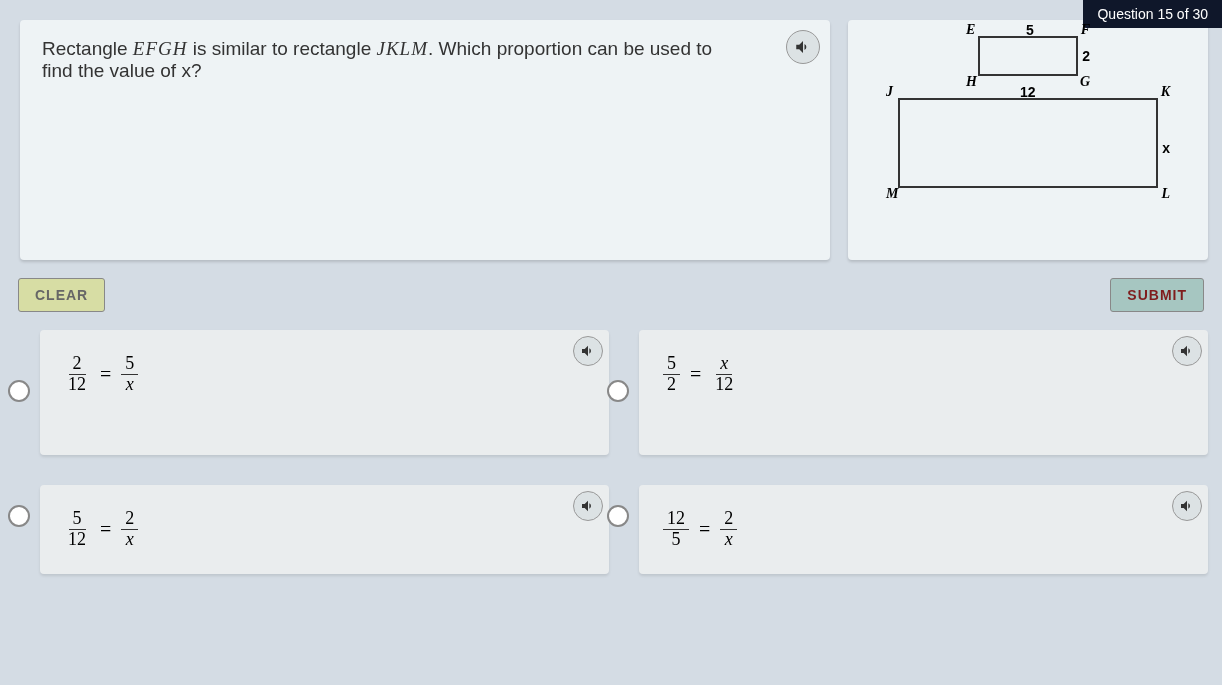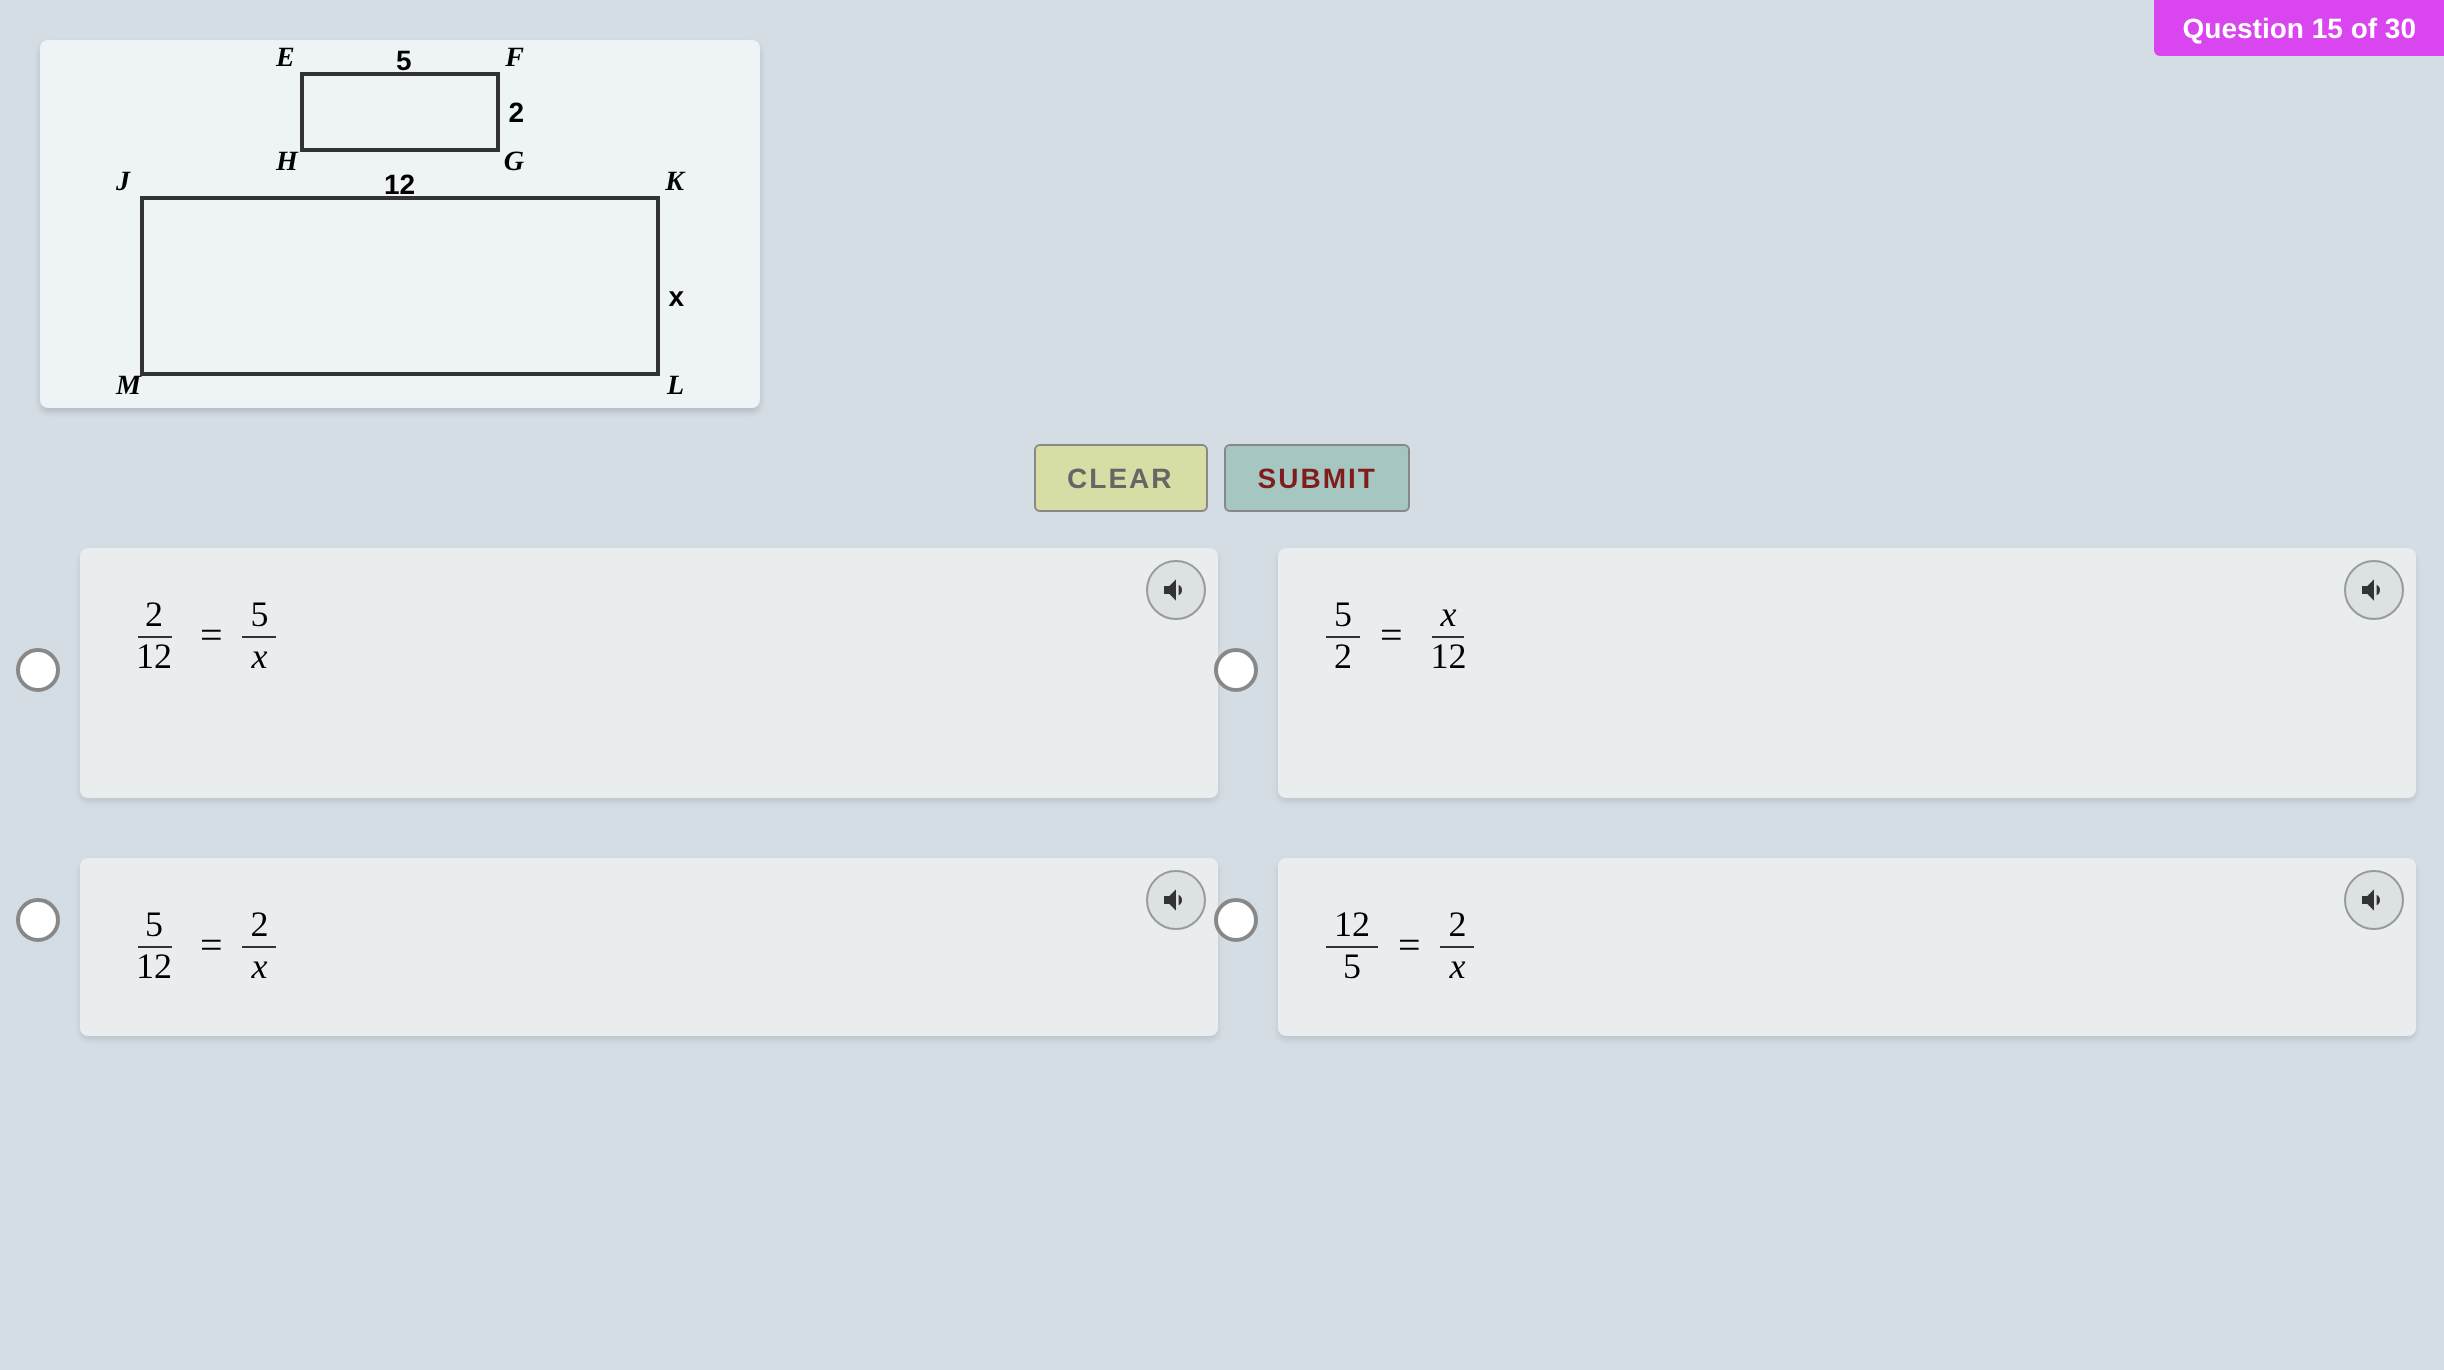--- a/index.html
+++ b/index.html
@@ -7,25 +7,25 @@
       font-family: Arial, sans-serif;
       background: #d4dce4;
       width: 1222px;
       height: 685px;
       overflow: hidden;
       position: relative;
     }
     .header-bar {
       position: absolute;
       top: 0; right: 0;
-      background: #d946ef;
+      background: #0f172a;
       color: #fff;
       padding: 6px 14px;
       font-size: 14px;
-      font-weight: bold;
+      font-weight: normal;
       border-radius: 0 0 0 3px;
     }
     .top-row {
       display: flex;
       gap: 18px;
       padding: 20px 14px 10px 20px;
     }
     .question-card {
       background: #eef3f5;
       border-radius: 4px;
@@ -71,21 +71,21 @@
     }
     .rect-big {
       width: 260px; height: 90px;
       border: 2px solid #333;
       position: relative;
     }
     .lbl { position: absolute; font-weight: bold; font-size: 14px; font-style: italic; font-family: "Times New Roman", serif; }
     .dim { font-style: normal; font-family: Arial; }
     .action-row {
       display: flex;
-      justify-content: center;
+      justify-content: space-between;
       gap: 8px;
       padding: 8px 18px 12px;
     }
     .btn {
       padding: 8px 16px;
       font-size: 14px;
       font-weight: bold;
       letter-spacing: 1px;
       border-radius: 3px;
       border: 1px solid #888;
@@ -148,20 +148,29 @@
       display: flex; align-items: center; justify-content: center;
       cursor: pointer;
     }
   </style>
 </head>
 <body>
 
 <div class="header-bar">Question 15 of 30</div>
 
 <div class="top-row">
+  <div class="question-card">
+    <div class="audio-btn">
+      <svg viewBox="0 0 24 24" fill="#333">
+          <path d="M3 9v6h4l5 5V4L7 9H3zm13.5 3a4.5 4.5 0 0 0-2.5-4v8a4.5 4.5 0 0 0 2.5-4z"></path>
+        </svg>
+    </div>
+    <span>Rectangle </span><span class="italic">EFGH</span><span> is similar to rectangle </span><span class="italic">JKLM</span><span>. Which proportion can be used to</span>
+    <div>find the value of x?</div>
+  </div>
 
   <div class="figure-card">
     <div class="rect-small">
       <span class="lbl" style="top:-16px;left:-14px">E</span>
       <span class="lbl" style="top:-16px;right:-14px">F</span>
       <span class="lbl" style="bottom:-16px;right:-14px">G</span>
       <span class="lbl" style="bottom:-16px;left:-14px">H</span>
       <span class="lbl dim" style="top:-16px;left:46px">5</span>
       <span class="lbl dim" style="top:10px;right:-14px">2</span>
     </div>

